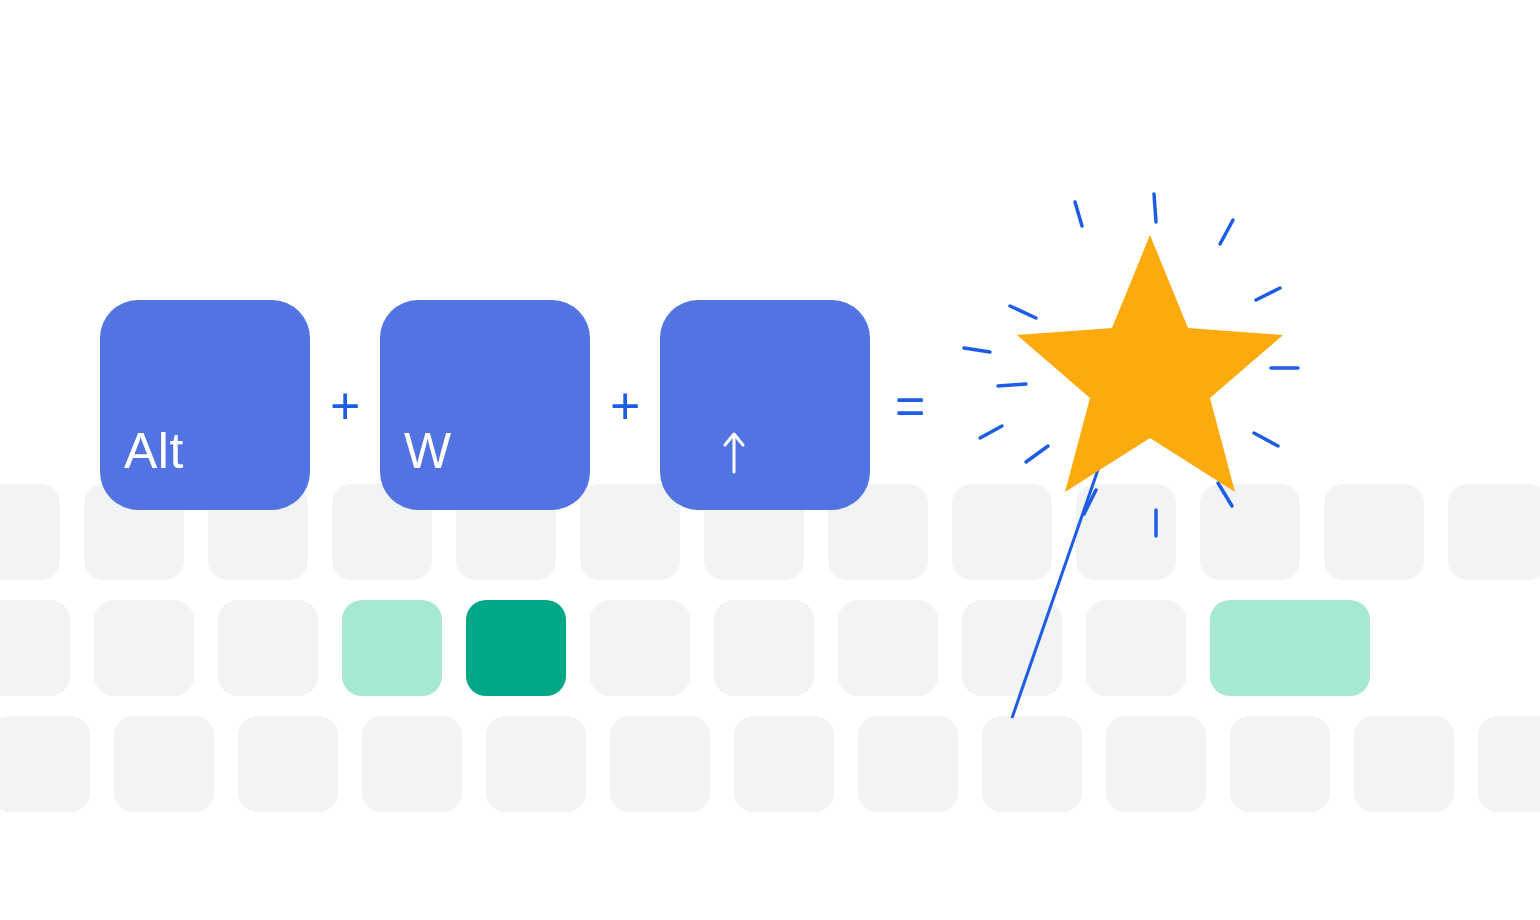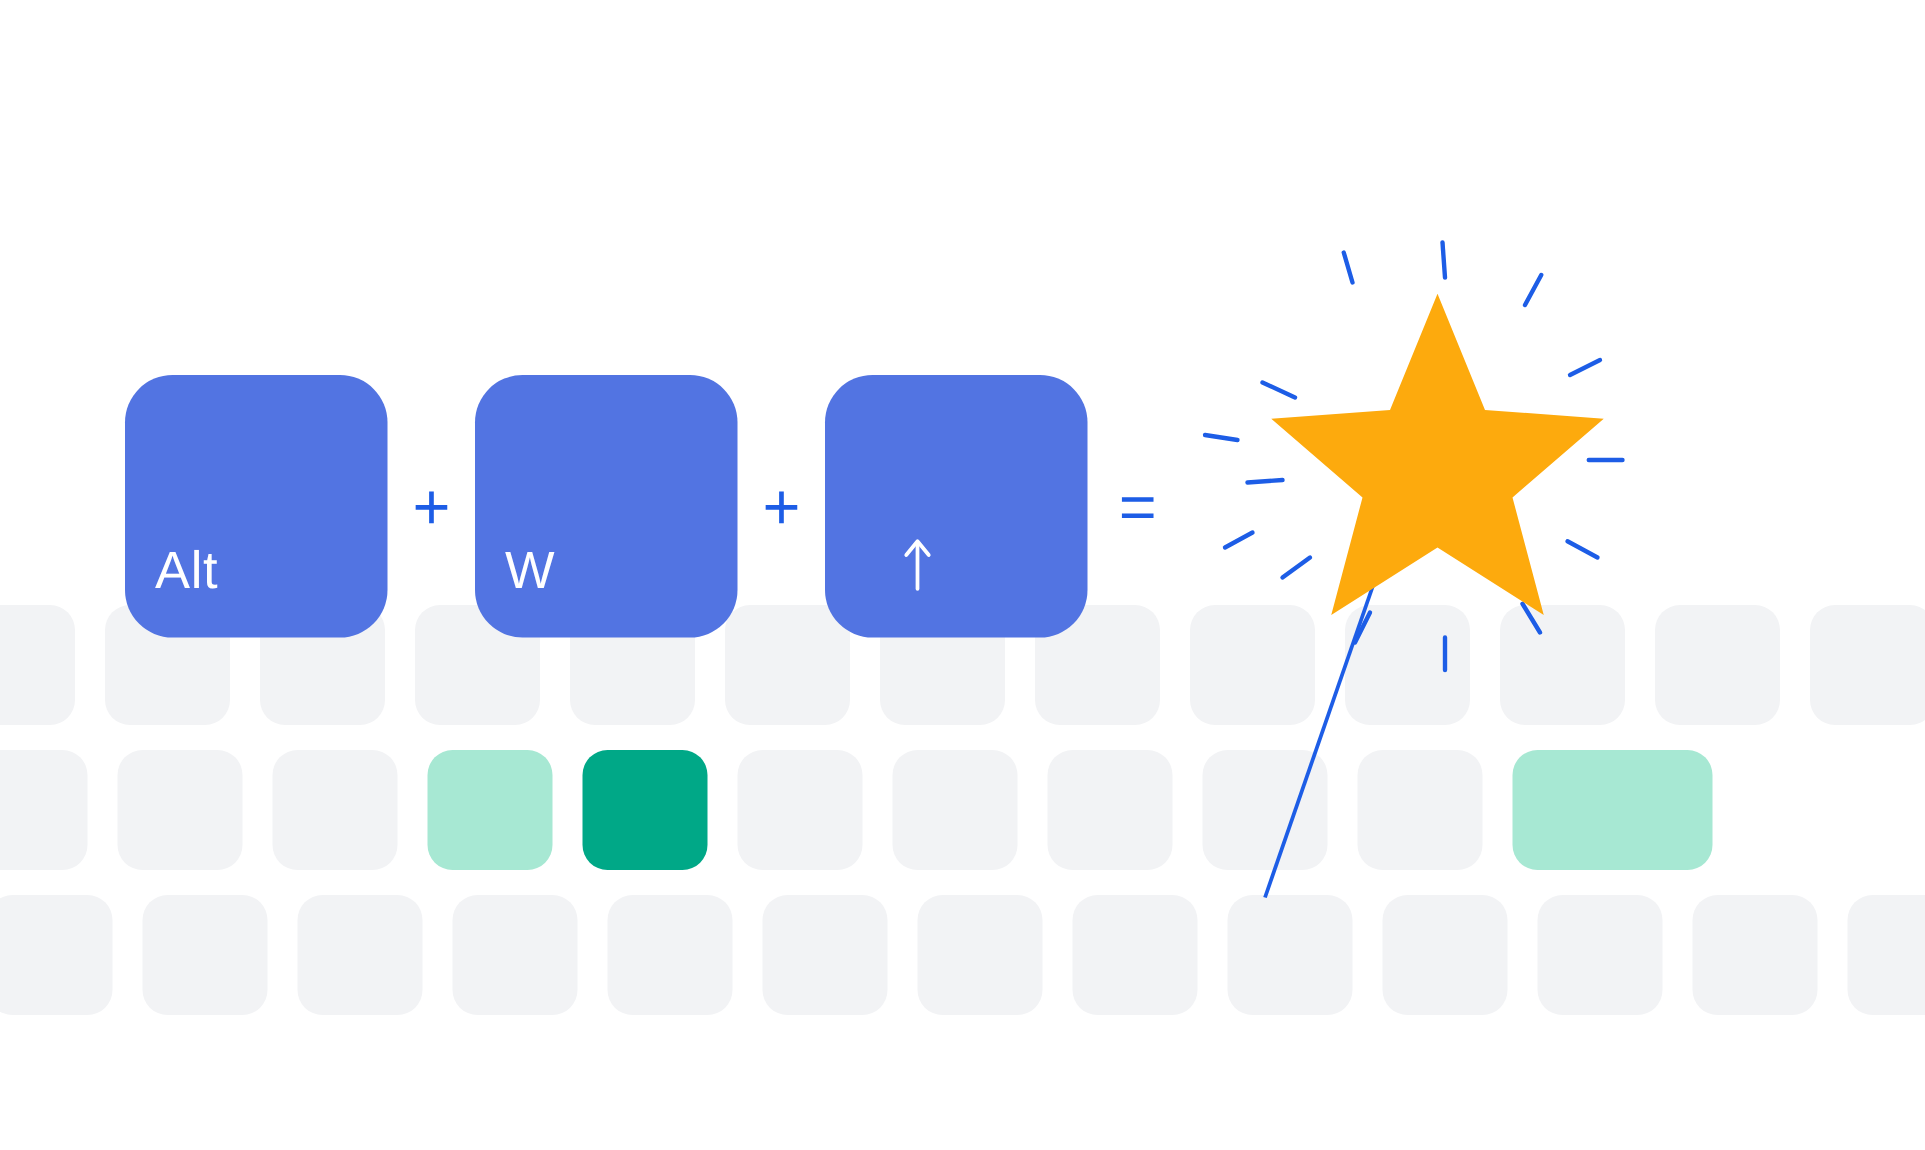--- a/index.html
+++ b/index.html
@@ -20,21 +20,21 @@
       height: 210px;
       background: #5274e2;
       border-radius: 38px;
       display: flex;
       align-items: flex-end;
       padding-left: 24px;
       padding-bottom: 30px;
     }
     .key-label {
       color: #ffffff;
-      font-size: 42px;
+      font-size: 50px;
       font-weight: 300;
       letter-spacing: 0.5px;
     }
     .arrow-up-svg { margin-left: 38px; margin-bottom: 2px; }
 
     
     .op {
       position: absolute;
       color: #1d5de6;
       font-size: 52px;

